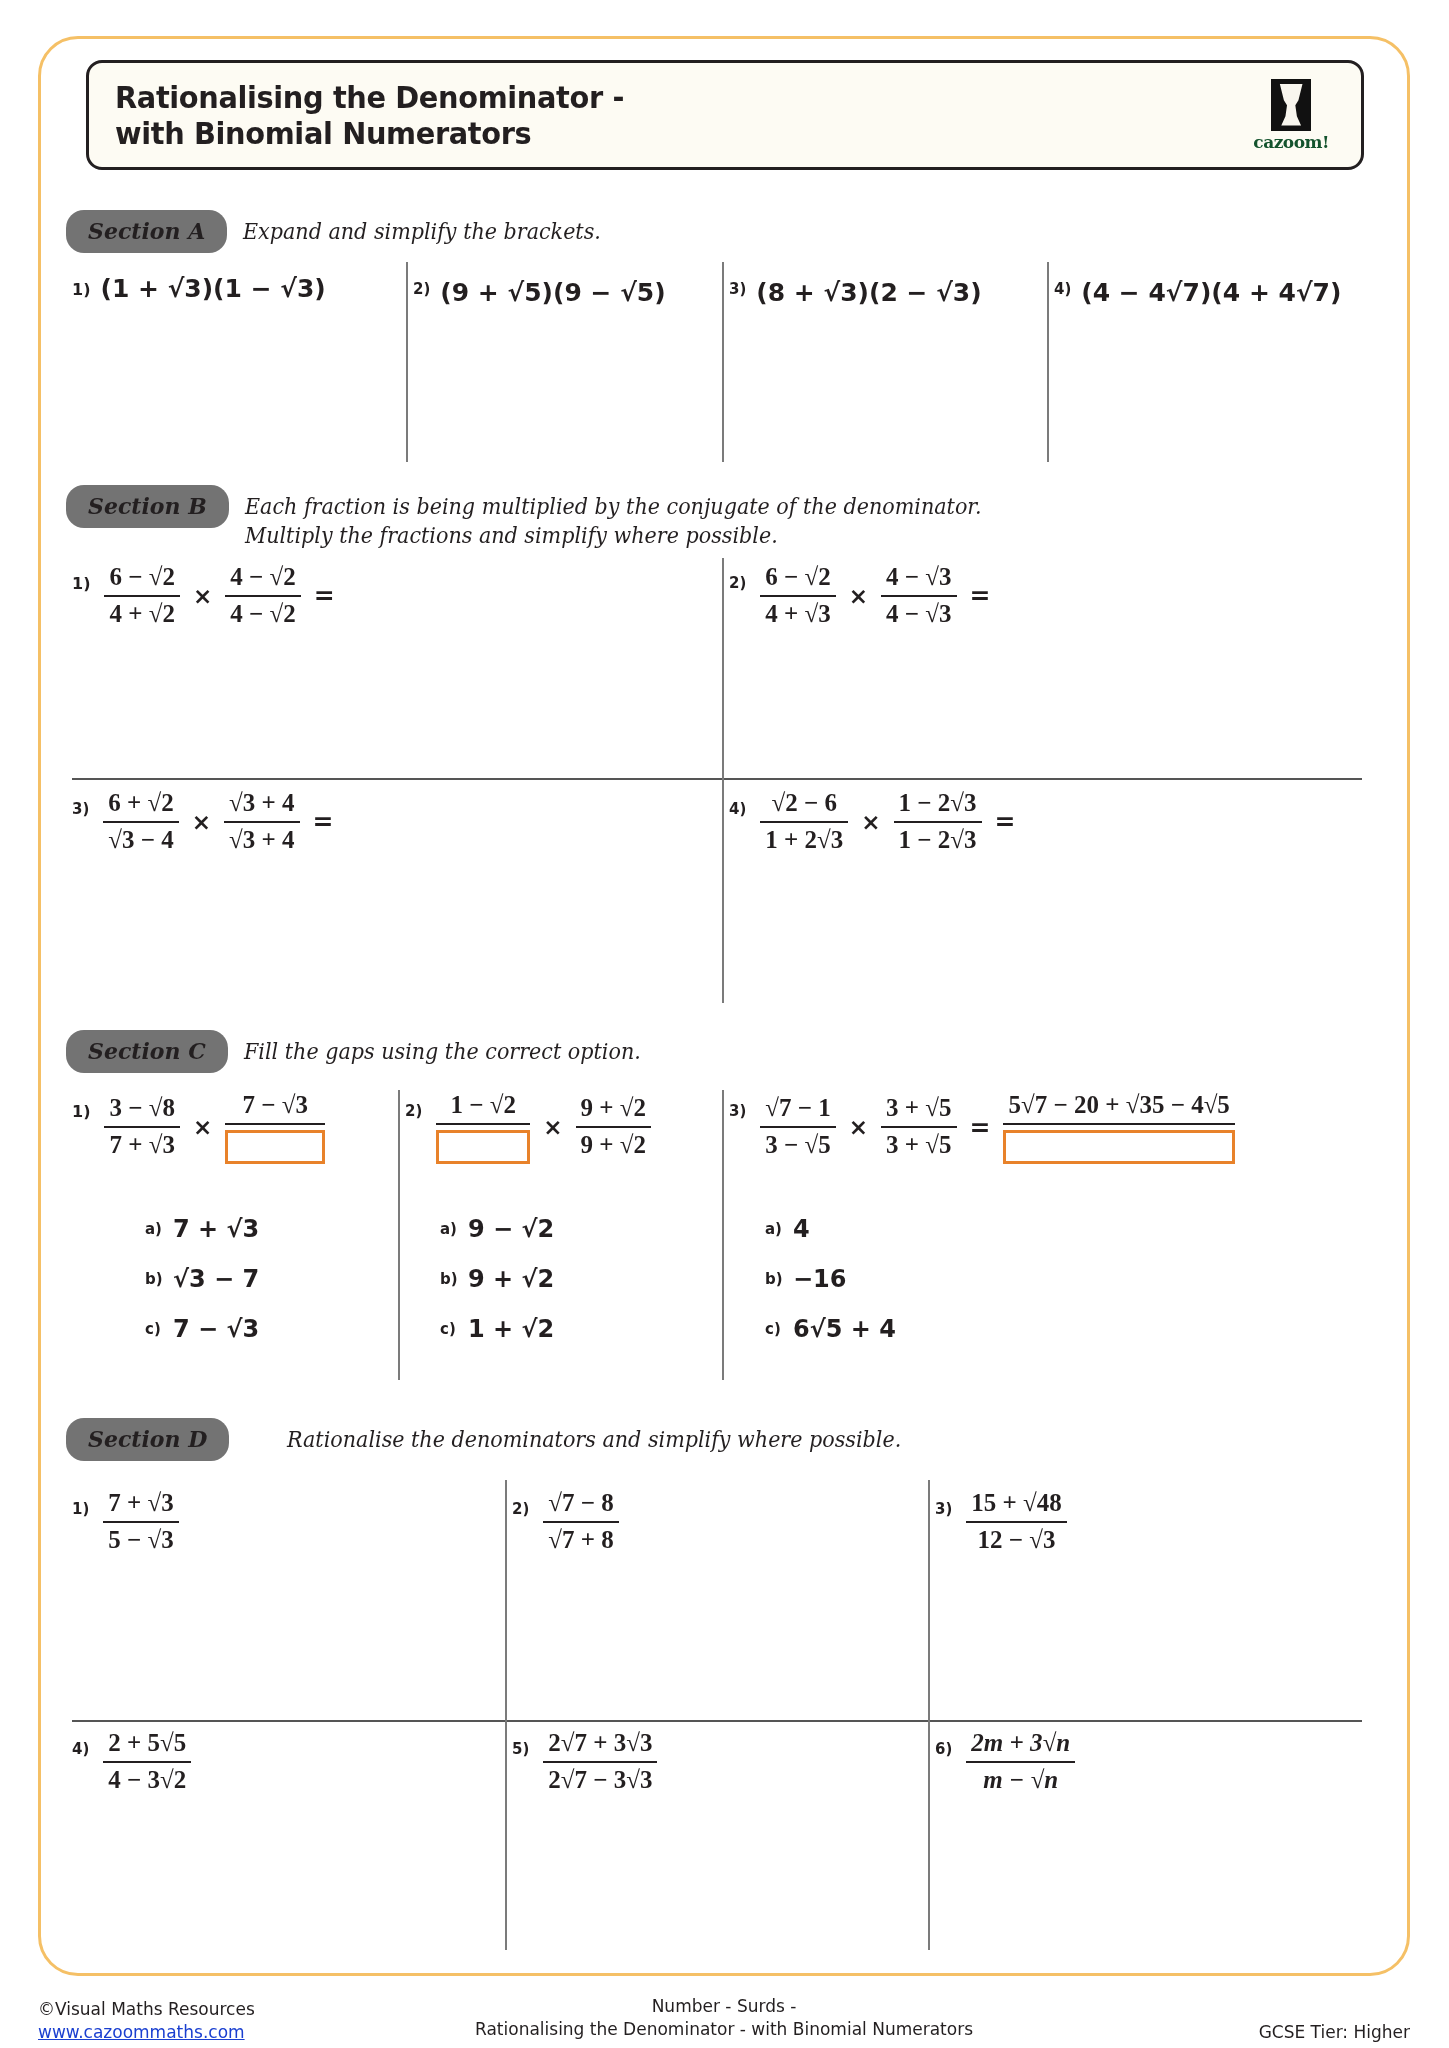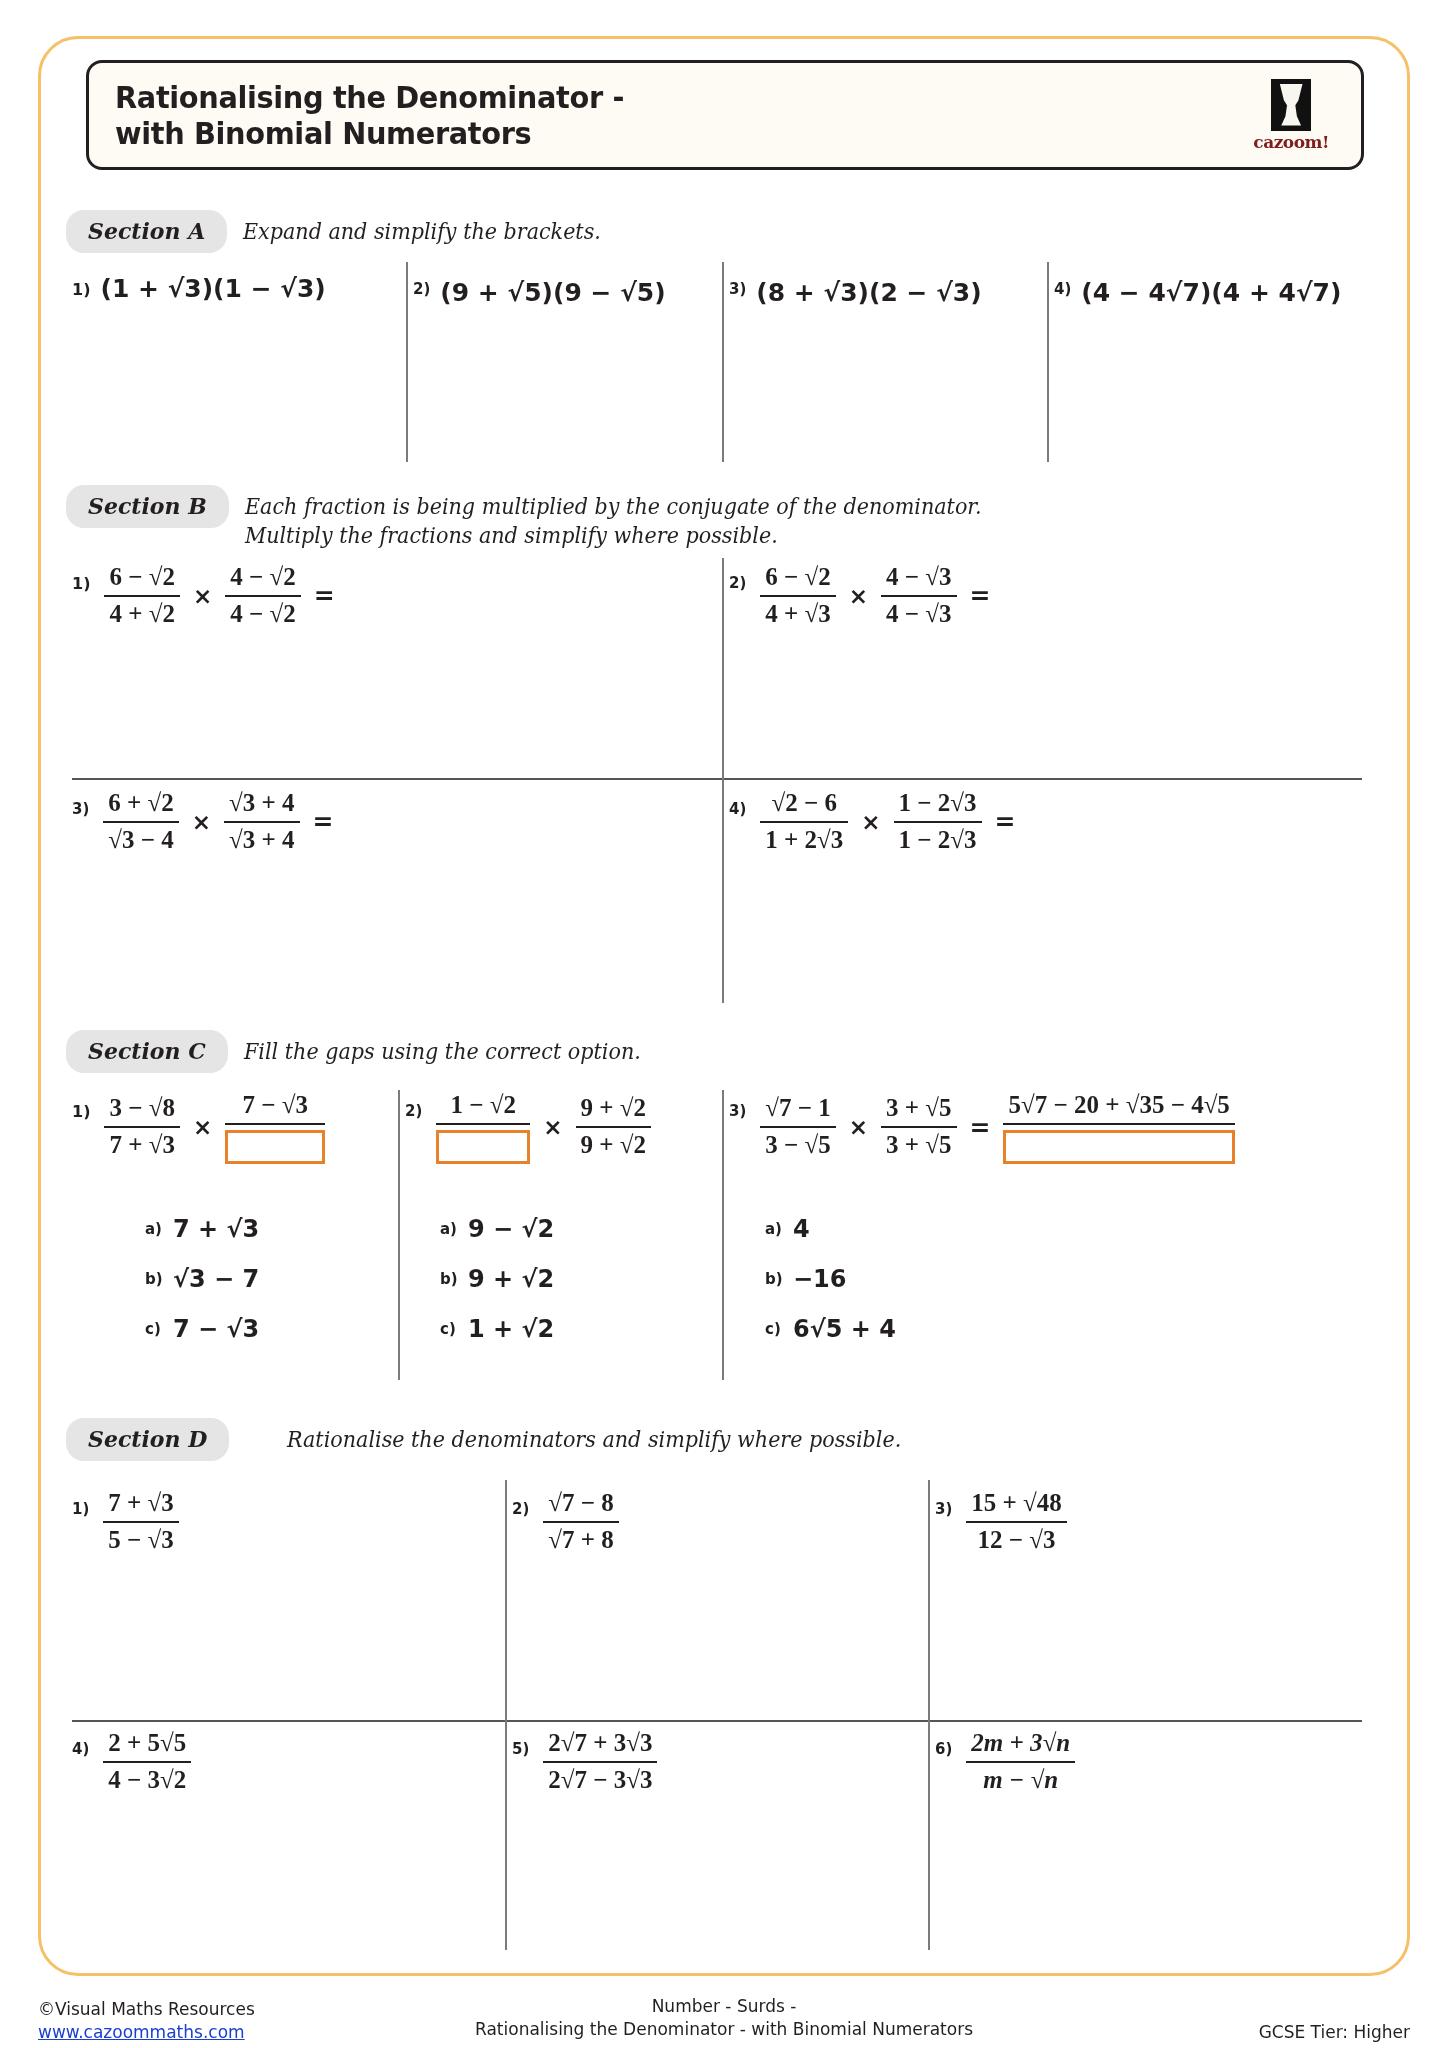--- a/index.html
+++ b/index.html
@@ -67,33 +67,33 @@
     left: 50%; top: 5px;
     transform: translateX(-50%);
     width: 26px; height: 42px;
     background: #f8f6ee;
     clip-path: polygon(6% 0%, 94% 0%, 78% 40%, 66% 52%, 72% 78%, 88% 100%, 12% 100%, 28% 78%, 34% 52%, 22% 40%);
   }
   #logo-text {
     font-family: "DejaVu Serif", serif;
     font-weight: 700;
     font-size: 17px;
-    color: #7f1d1d;
+    color: #14532d;
     letter-spacing: -0.5px;
     margin-top: 1px;
   }
 
   
   .section-head {
     position: absolute;
     display: flex;
     align-items: flex-start;
   }
   .section-pill {
-    background: #e5e5e5;
+    background: #737373;
     border-radius: 18px;
     padding: 8px 22px 9px 22px;
     font-family: "DejaVu Serif", serif;
     font-style: italic;
     font-weight: 700;
     font-size: 22px;
     color: #231f20;
     white-space: nowrap;
   }
   .section-instr {

